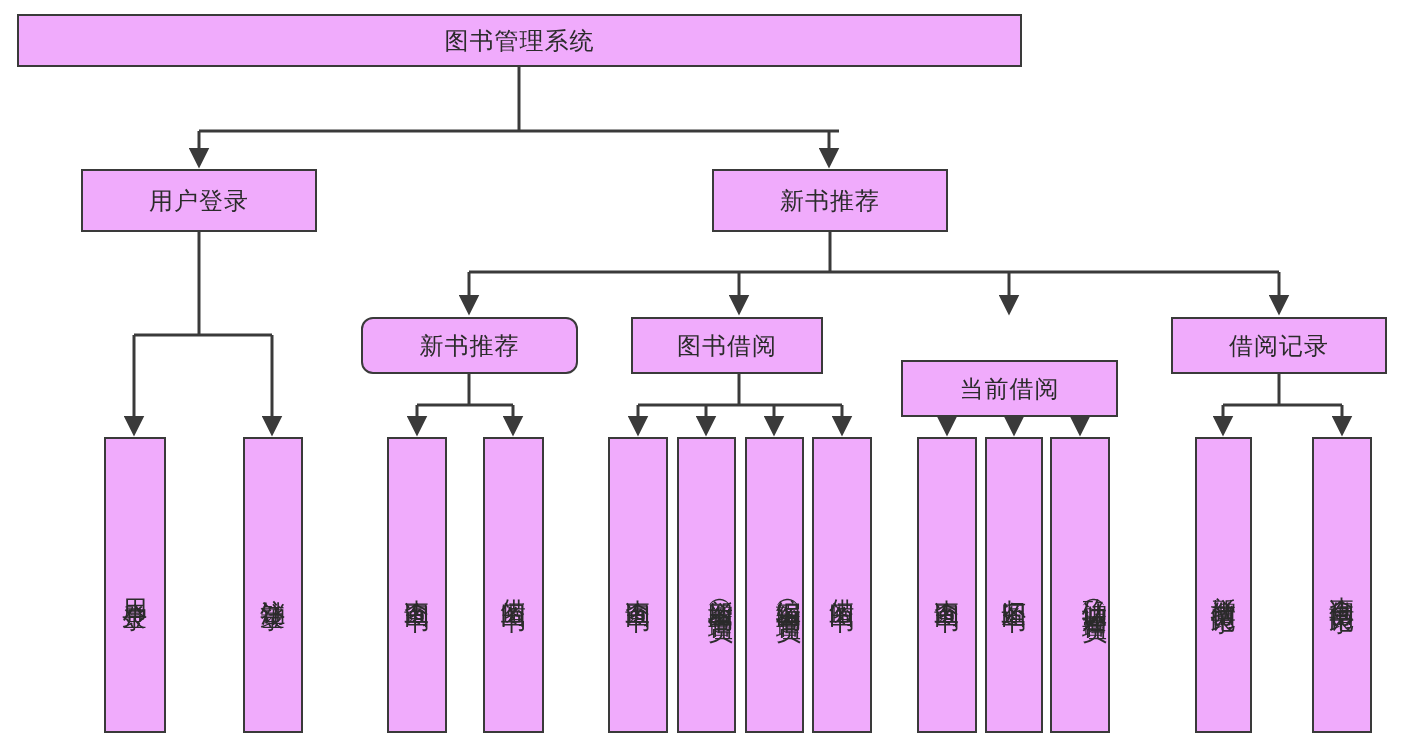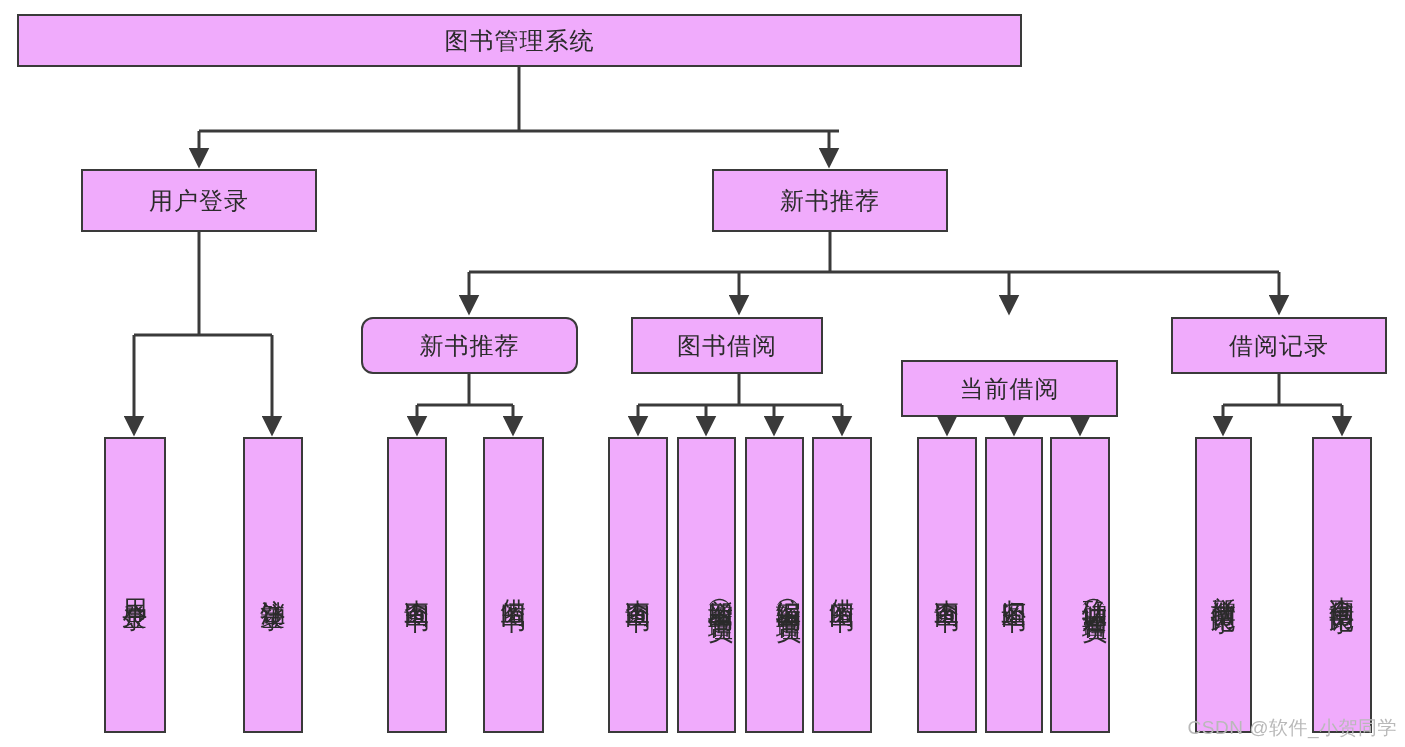--- a/index.html
+++ b/index.html
@@ -185,15 +185,14 @@
     <span class="label">确认归还（管理员）</span>
   </div>
 
   <div class="node vert mid-align" style="left:1195px; top:437px; width:57px; height:296px;">
     <span class="label">新增借阅记录</span>
   </div>
   <div class="node vert mid-align" style="left:1312px; top:437px; width:60px; height:296px;">
     <span class="label">查询借阅记录</span>
   </div>
 
-  <div class="watermark">CSDN @软件_小贺同学</div>
 
 </div>
 
 </body></html>

